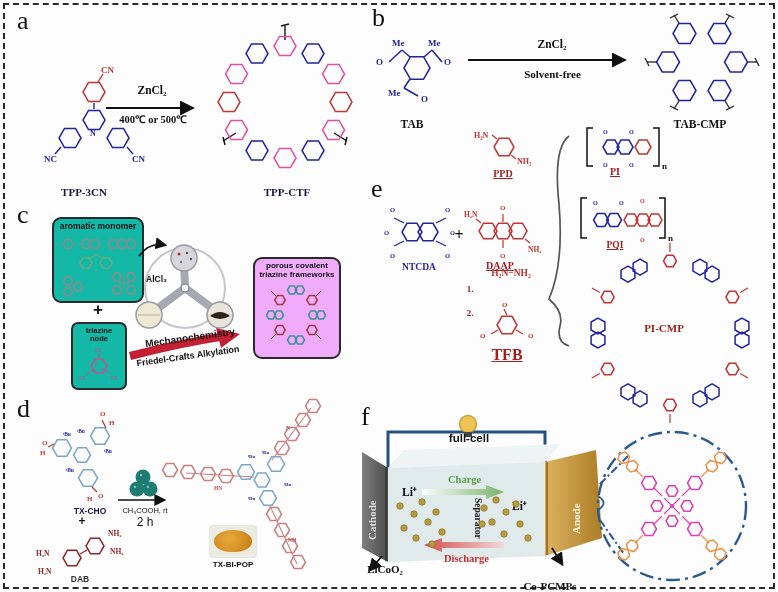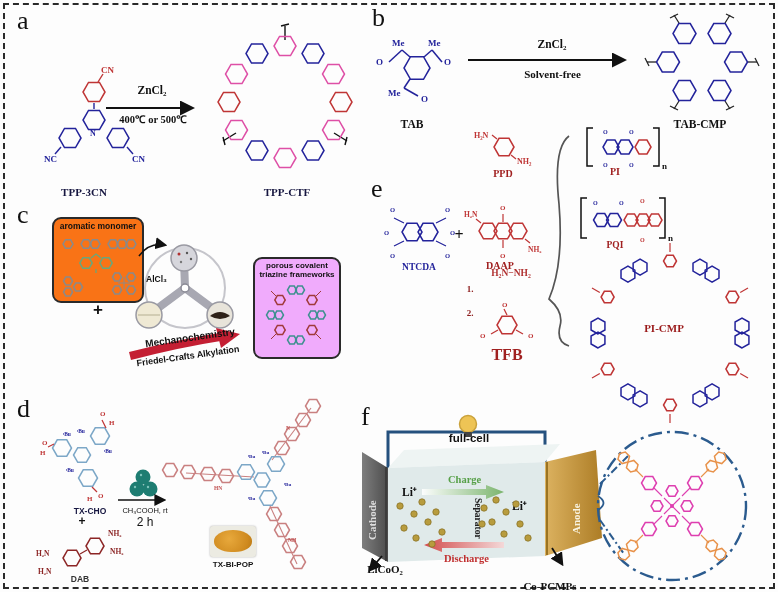--- a/index.html
+++ b/index.html
@@ -5,29 +5,29 @@
   html,body{margin:0;padding:0;background:#fff;}
   #fig{position:relative;width:778px;height:592px;background:#fdfdfd;overflow:hidden;
        font-family:"Liberation Serif",serif;}
   .frame{position:absolute;inset:3px;border:2px dashed #2a2a2a;pointer-events:none;}
   .abs{position:absolute;}
   svg.abs{overflow:visible;}
   .panel-letter{position:absolute;font:26px "Liberation Serif",serif;color:#111;}
   .lbl{position:absolute;font-weight:bold;color:#111;text-align:center;}
   .serif{font-family:"Liberation Serif",serif;}
   .sans{font-family:"Liberation Sans",sans-serif;}
-  .navy{color:#23239b;} .dkred{color:#a02020;}
+  .navy{color:#23239b;} .dkred{color:#a02020;text-decoration:underline;}
   .darknavy{color:#161640;text-align:center;} .pcmp{color:#9b1b1b;}
   use{fill:none;stroke-width:1.5;}
   .sN{stroke:#23239b}.sR{stroke:#bf3535}.sP{stroke:#de4fa6}.sLB{stroke:#7ca7c7}
   .sRose{stroke:#c98080}.sM{stroke:#8c2525}.sT{stroke:#3f9090}.sG{stroke:#69a77c}
   .sGr{stroke:#8a8a8a}.sDR{stroke:#a03a3a}.sMag{stroke:#de3fb0}.sOr{stroke:#e8924a}
   line,path.ln{fill:none;}
   text{font-family:"Liberation Serif",serif;font-weight:bold;}
-  .box{position:absolute;border:2px solid #2a2a2a;border-radius:9px;background:#f97316;}
+  .box{position:absolute;border:2px solid #2a2a2a;border-radius:9px;background:#14b8a6;}
   .boxtitle{font-family:"Liberation Sans",sans-serif;font-weight:bold;color:#111;
             text-align:center;line-height:1.1;}
 </style>
 </head>
 <body>
 
 <div id="fig">
 <div class="frame"></div>
 
 <svg class="abs" width="0" height="0">
@@ -172,20 +172,38 @@
         <line x1="68" y1="44" x2="68" y2="56" stroke="#8a8a8a" stroke-width="1"></line>
     <use href="#hx" class="sGr" transform="translate(61,44) scale(0.45)"></use>
         <use href="#hx" class="sGr" transform="translate(75,44) scale(0.45)"></use>
     <use href="#hx" class="sGr" transform="translate(61,57) scale(0.45)"></use>
         <use href="#hx" class="sGr" transform="translate(75,57) scale(0.45)"></use>
   </svg>
 </div>
 
 <div class="lbl sans" style="left:88px;top:300px;width:20px;font-size:17px">+</div>
 
+<div class="box" style="left:71px;top:322px;width:52px;height:64px;border-radius:7px">
+  <div class="boxtitle" style="margin-top:3px;font-size:7.5px">
+    <div>triazine</div>
+    <div>node</div>
+  </div>
+  <svg style="position:absolute;left:2px;top:22px;overflow:visible" width="48" height="38">
+    <use href="#hx" transform="translate(24,20) scale(0.8)" style="stroke:#b65b8d"></use>
+    <line x1="24" y1="12" x2="24" y2="7" stroke="#b65b8d" stroke-width="1"></line>
+    <line x1="17" y1="24" x2="11" y2="29" stroke="#b65b8d" stroke-width="1"></line>
+    <line x1="31" y1="24" x2="37" y2="29" stroke="#b65b8d" stroke-width="1"></line>
+    <text x="20" y="19" font-size="4.5" fill="#b65b8d">N</text>
+    <text x="26" y="25" font-size="4.5" fill="#b65b8d">N</text>
+    <text x="18" y="26" font-size="4.5" fill="#b65b8d">N</text>
+    <text x="20" y="6" font-size="5.5" fill="#b65b8d">Cl</text>
+    <text x="4" y="34" font-size="5.5" fill="#b65b8d">Cl</text>
+    <text x="36" y="34" font-size="5.5" fill="#b65b8d">Cl</text>
+  </svg>
+</div>
 
 <svg class="abs" style="left:133px;top:240px" width="105" height="96">
   <circle cx="52" cy="48" r="40" fill="none" stroke="#c5c5cb" stroke-width="2"></circle>
   <g stroke="#a8a8b2" stroke-width="8" stroke-linecap="round">
     <line x1="52" y1="48" x2="51" y2="20"></line>
         <line x1="52" y1="48" x2="17" y2="74"></line>
         <line x1="52" y1="48" x2="87" y2="74"></line>
   </g>
   <circle cx="52" cy="48" r="4" fill="#fff" stroke="#8a8a95" stroke-width="1.5"></circle>
   <circle cx="51" cy="18" r="13" fill="#d6d6dc" stroke="#9a9aa3" stroke-width="1.5"></circle>

